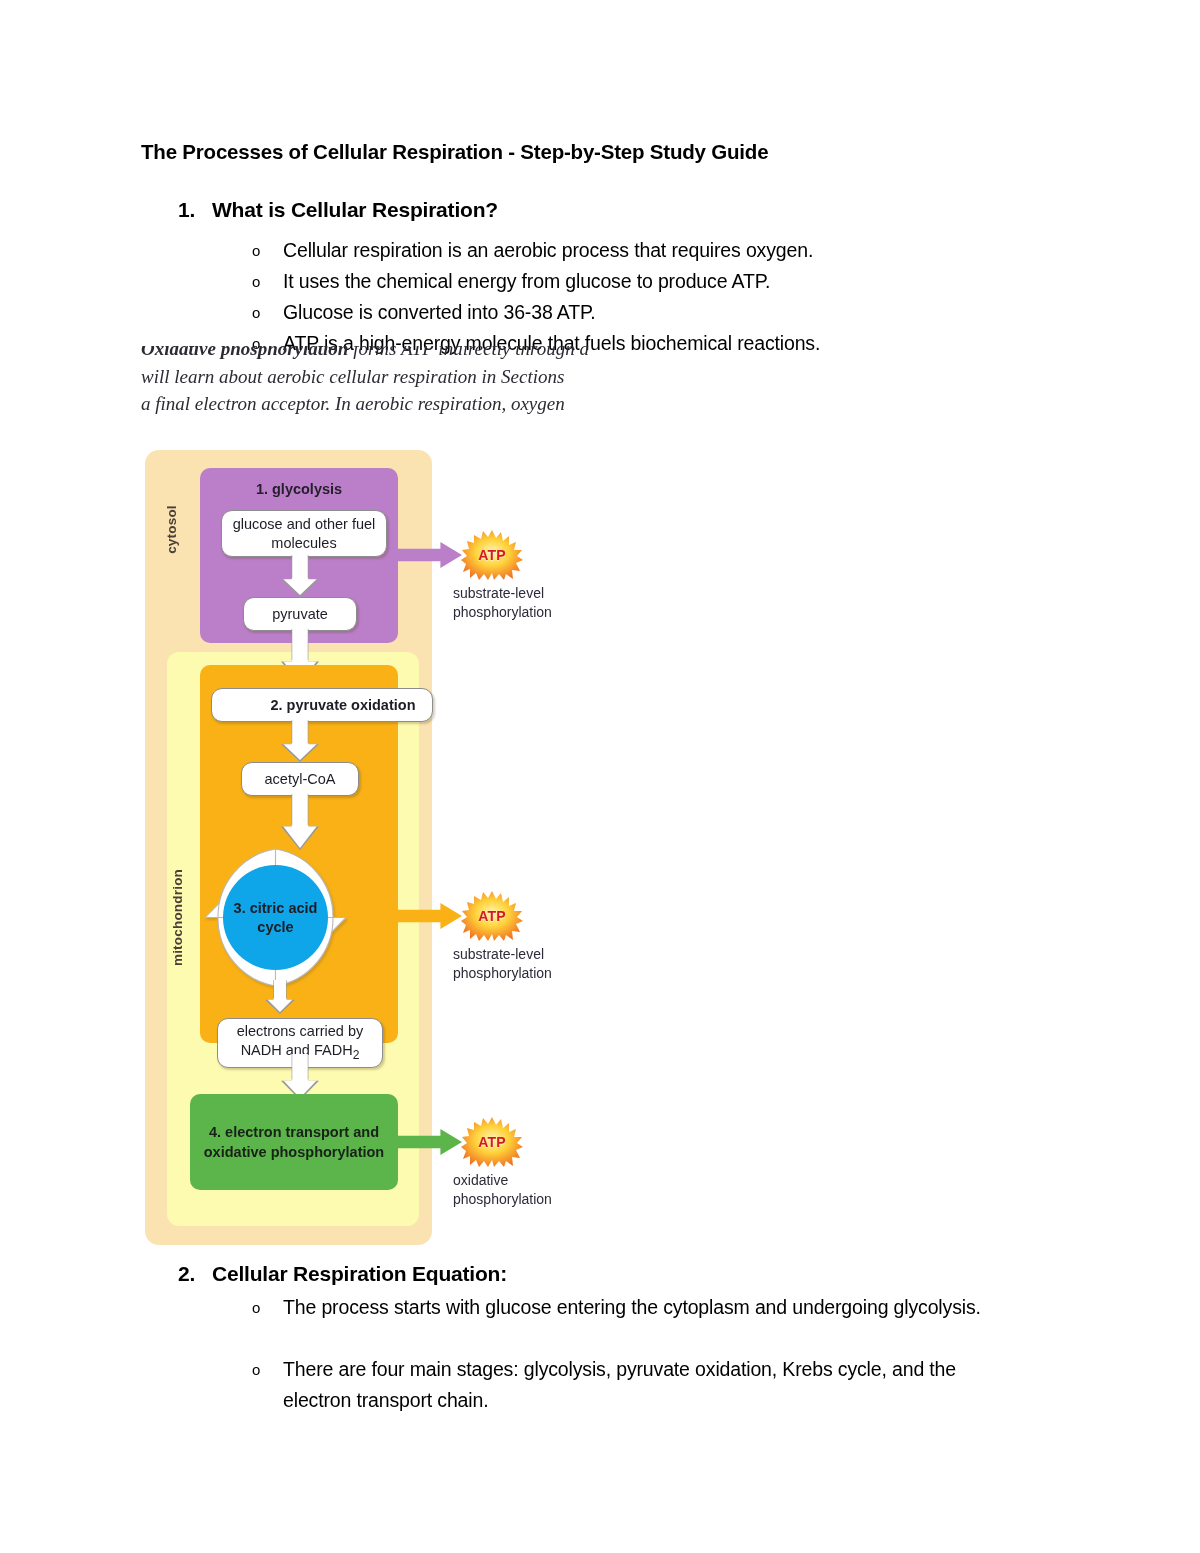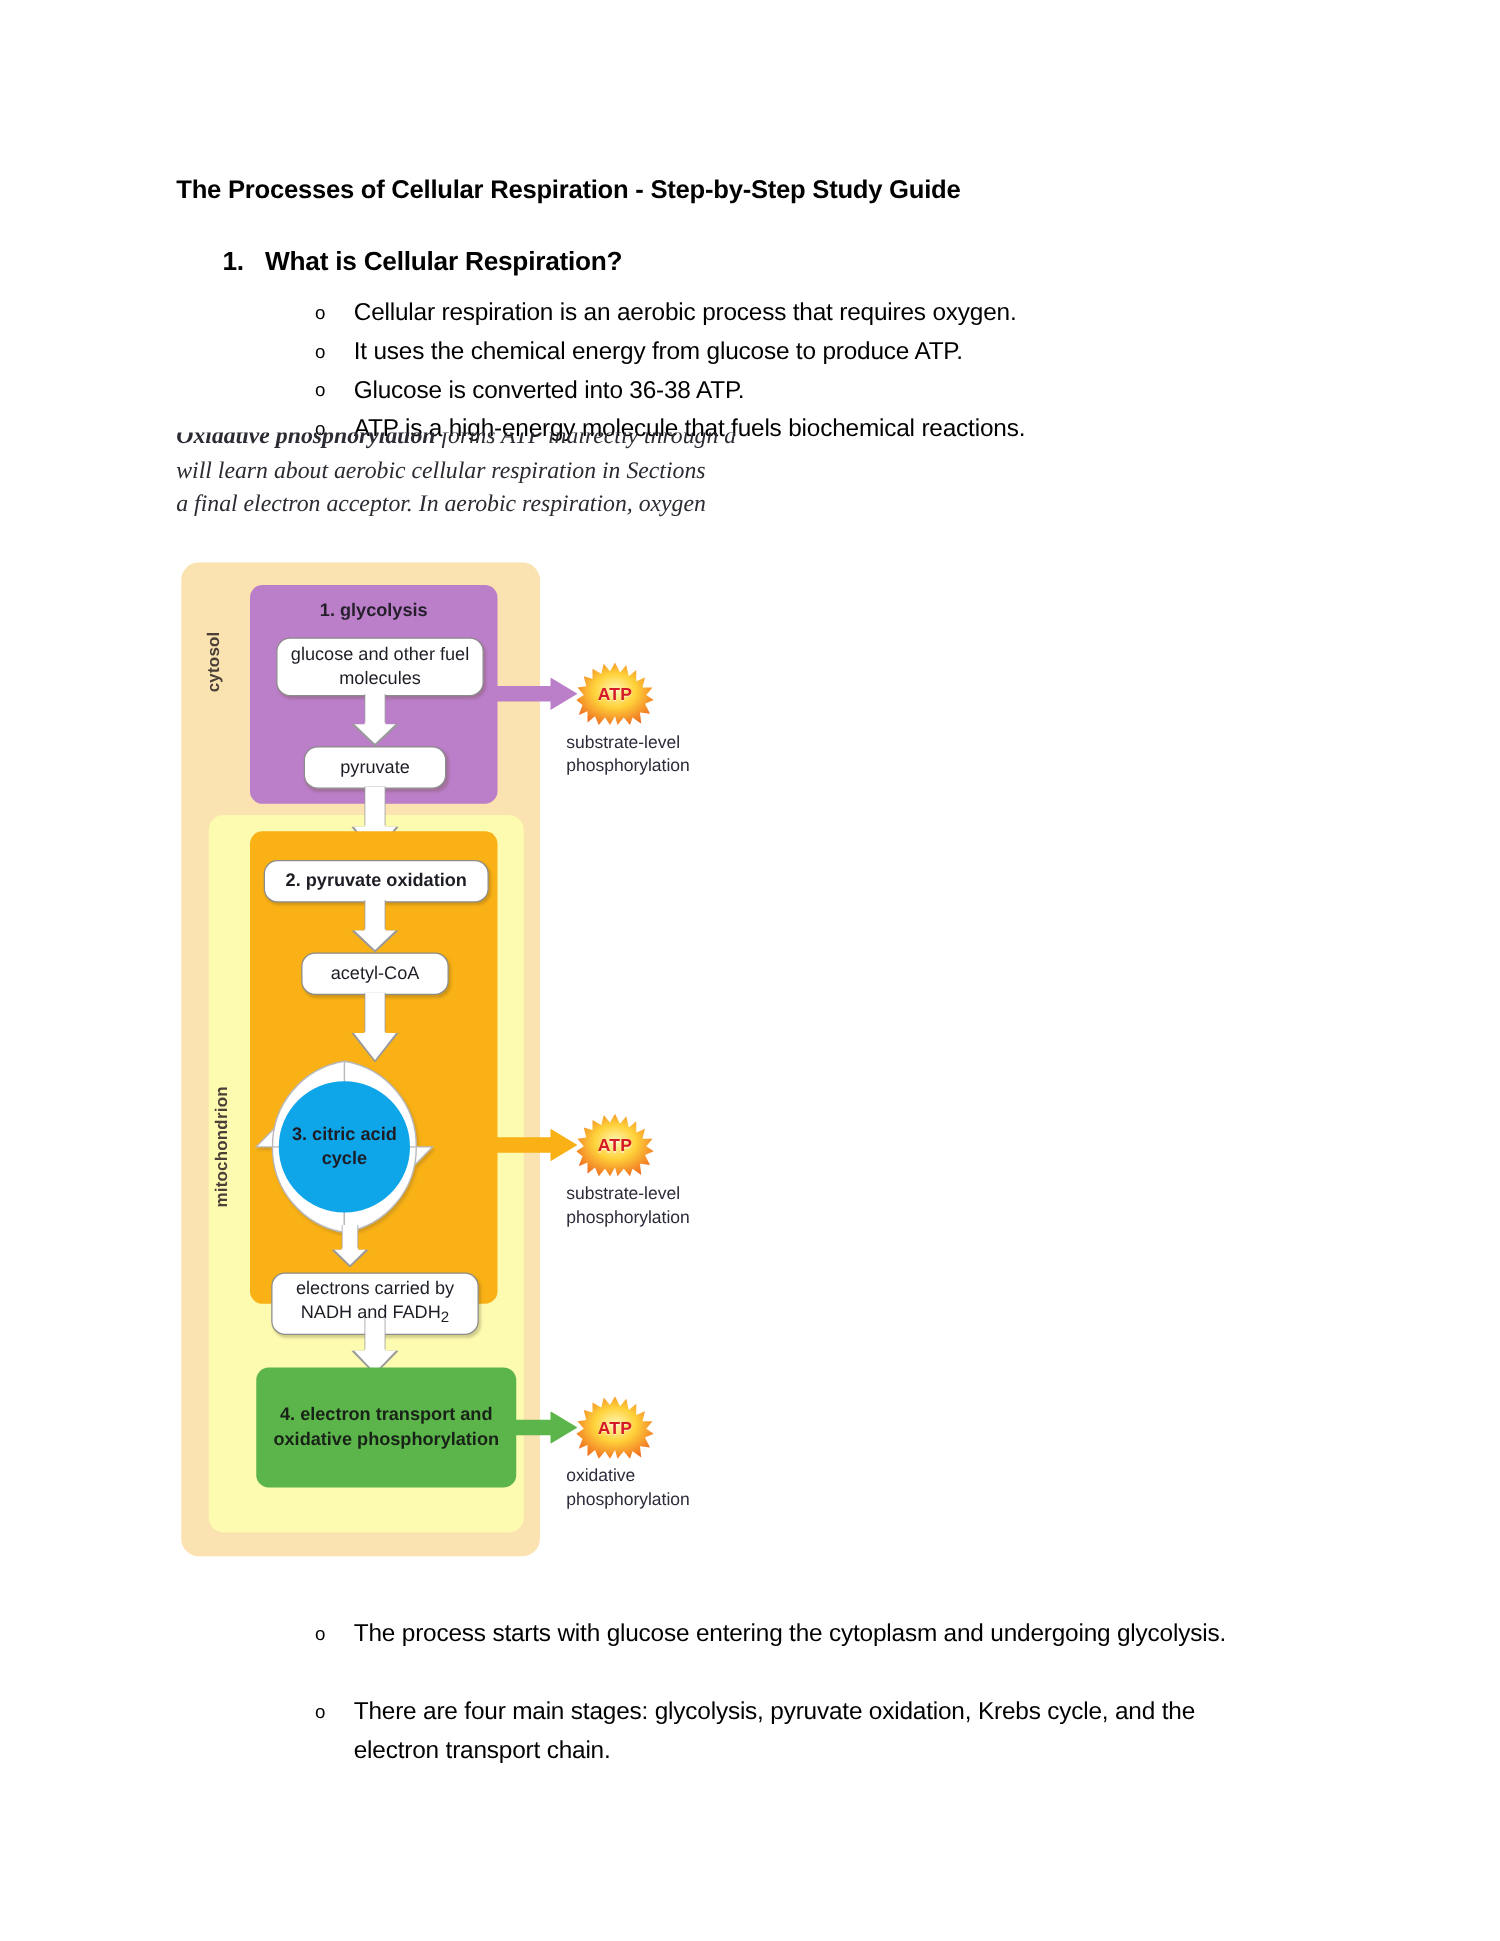--- a/index.html
+++ b/index.html
@@ -171,21 +171,21 @@
     top: 215px;
     width: 198px;
     height: 378px;
     background: #f9b115;
     border-radius: 10px;
   }
 
   
   .box-green {
     position: absolute;
-    left: 60px;
+    left: 45px;
     top: 644px;
     width: 208px;
     height: 96px;
     background: #5cb54a;
     border-radius: 10px;
     display: flex;
     align-items: center;
     justify-content: center;
   }
   .box-green .green-label {
@@ -356,21 +356,21 @@
     <div class="capsule" style="left:98px; top:147px; width:112px; height:32px;">
       <span>pyruvate</span>
     </div>
 
     <div class="arrow-outline" style="left:136px; top:179px; height:56px;">
         <span style="height:54px;"></span>
       </div>
 
     <div class="box-orange"></div>
 
-    <div class="capsule bold" style="left:66px; top:238px; width:178px; height:32px;">
+    <div class="capsule bold" style="left:66px; top:238px; width:178px; height:32px;padding-left:42px;">
       <span>2. pyruvate oxidation</span>
     </div>
 
     <div class="arrow-outline" style="left:136px; top:270px;">
         <span></span>
       </div>
 
     <div class="capsule" style="left:96px; top:312px; width:116px; height:32px;">
       <span>acetyl-CoA</span>
     </div>
@@ -479,20 +479,23 @@
     <div class="atp" style="left:316px; top:667px;">
       <div class="burst-text">ATP</div>
     </div>
     <div class="atp-caption" style="left:308px; top:721px;">
       <div>oxidative</div>
       <div>phosphorylation</div>
     </div>
 
   </div>
 
+  <div class="num-item" style="top:1262px;">
+    <span class="num-marker">2.</span><span>Cellular Respiration Equation:</span>
+  </div>
 
   <div class="bullet-row" style="top:1292px; width:760px;">
     <span class="dot">o</span>
     <span class="btext">The process starts with glucose entering the cytoplasm and undergoing glycolysis.</span>
   </div>
   <div class="bullet-row" style="top:1354px; width:770px;">
     <span class="dot">o</span>
     <span class="btext">There are four main stages: glycolysis, pyruvate oxidation, Krebs cycle, and the electron transport chain.</span>
   </div>
 

